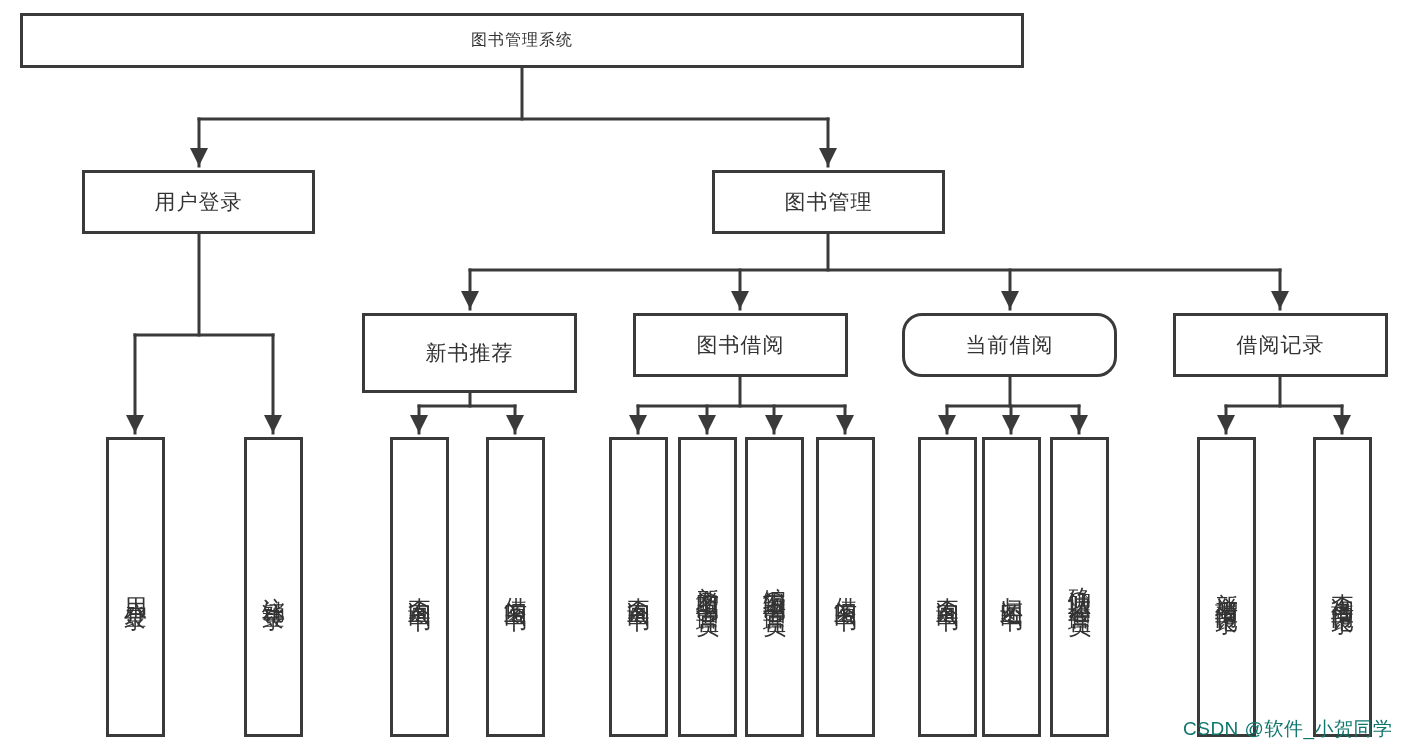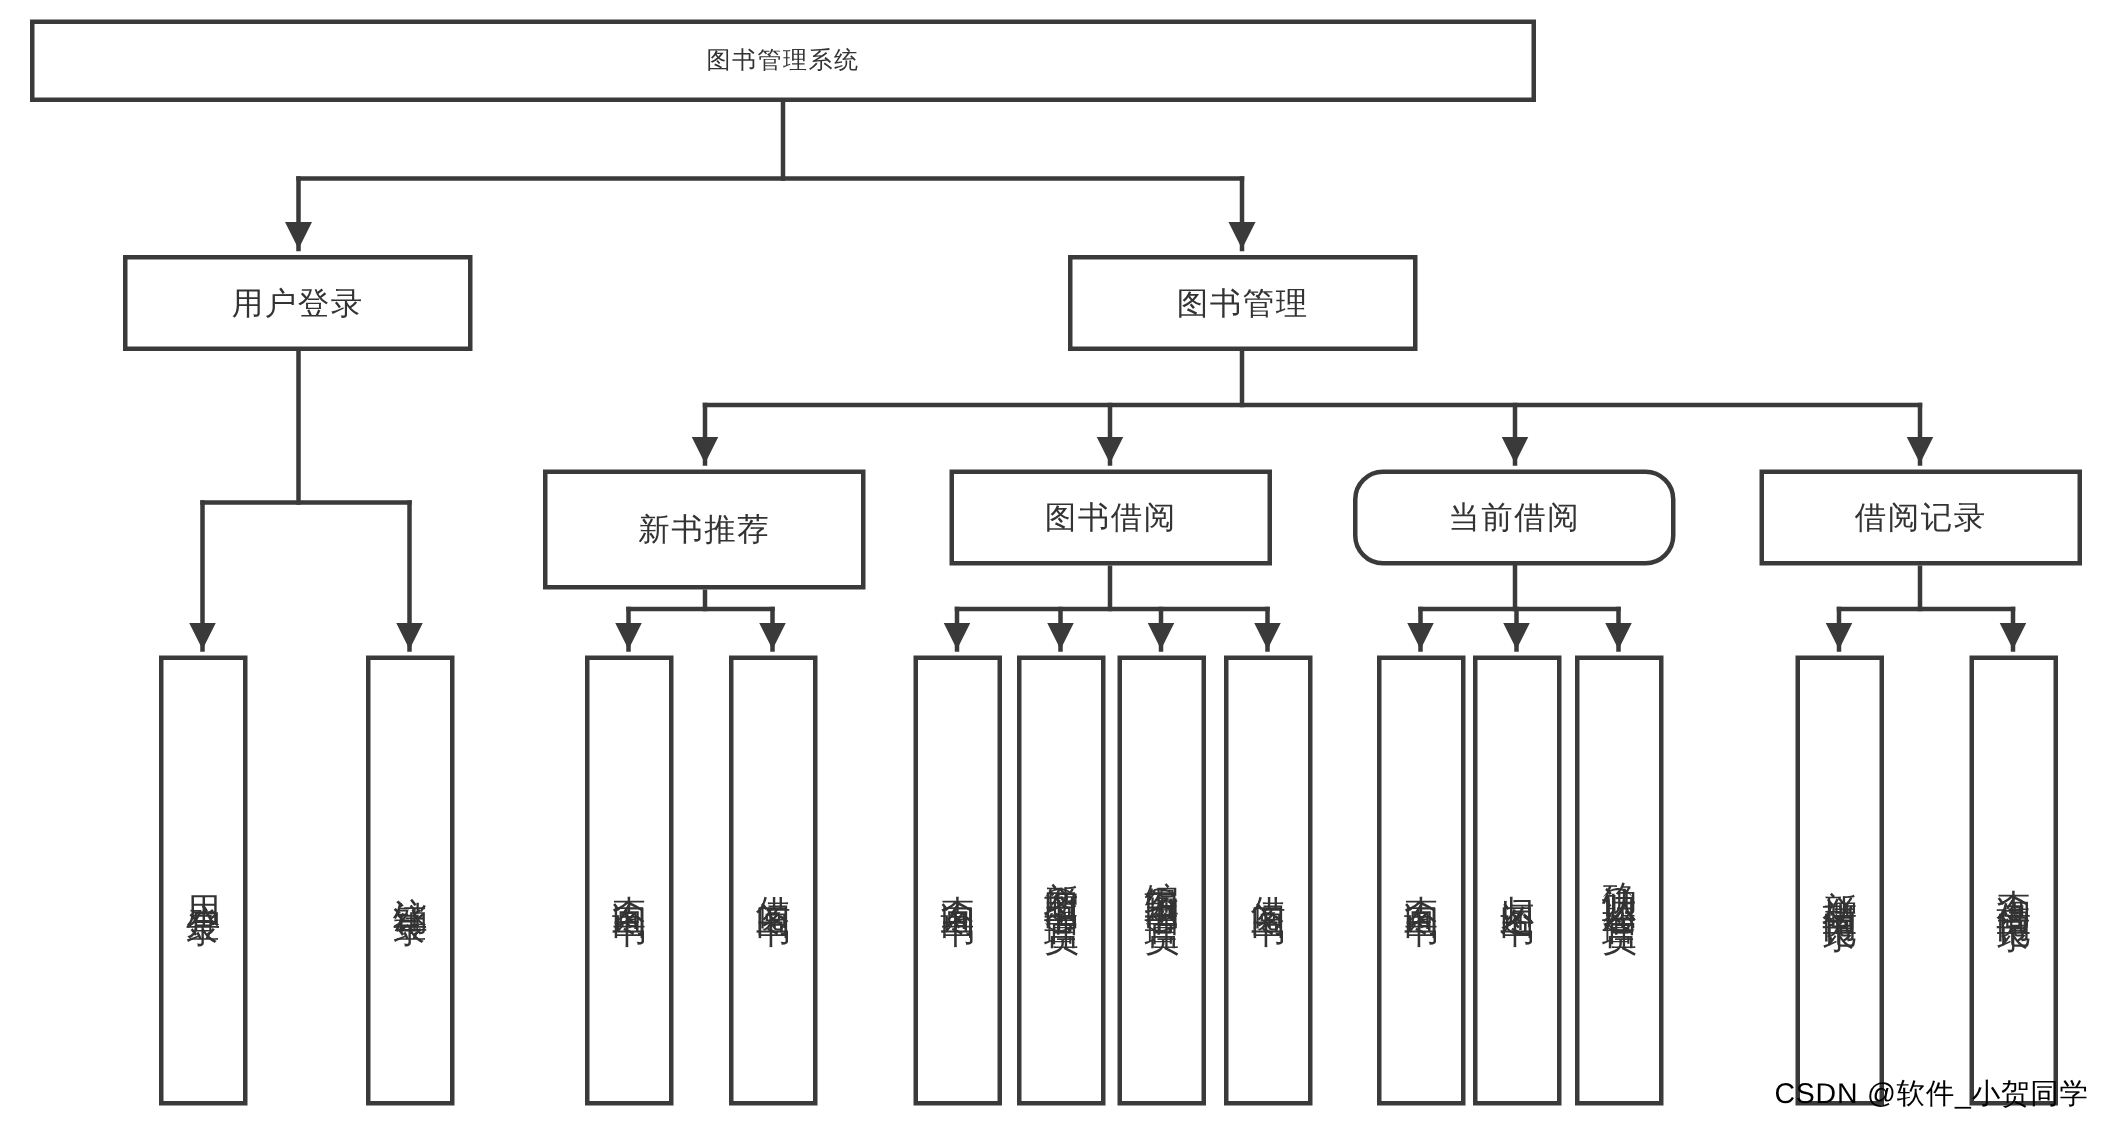--- a/index.html
+++ b/index.html
@@ -16,21 +16,21 @@
   .hnode{font-size:21px;letter-spacing:1px;}
   .root{font-size:16px;letter-spacing:1px;}
   .leaf{top:437px;width:59px;height:300px;}
   .leaf .vtext{
     writing-mode:vertical-rl;text-orientation:mixed;
     font-size:23px;letter-spacing:4px;line-height:1;color:#333333;
     max-height:292px;
   }
   .watermark{
     position:absolute;left:1183px;top:716px;z-index:5;
-    font-size:19px;color:#000000;letter-spacing:0.5px;white-space:nowrap;
+    font-size:19px;color:#0f766e;letter-spacing:0.5px;white-space:nowrap;
   }
   
   .n-root{left:20px;top:13px;width:1004px;height:55px;}
   .n-login{left:82px;top:170px;width:233px;height:64px;}
   .n-mgmt{left:712px;top:170px;width:233px;height:64px;}
   .n-rec{left:362px;top:313px;width:215px;height:80px;}
   .n-borrow{left:633px;top:313px;width:215px;height:64px;}
   .n-current{left:902px;top:313px;width:215px;height:64px;border-radius:20px;}
   .n-records{left:1173px;top:313px;width:215px;height:64px;}
   .l1{left:106px;}  .l2{left:244px;}

